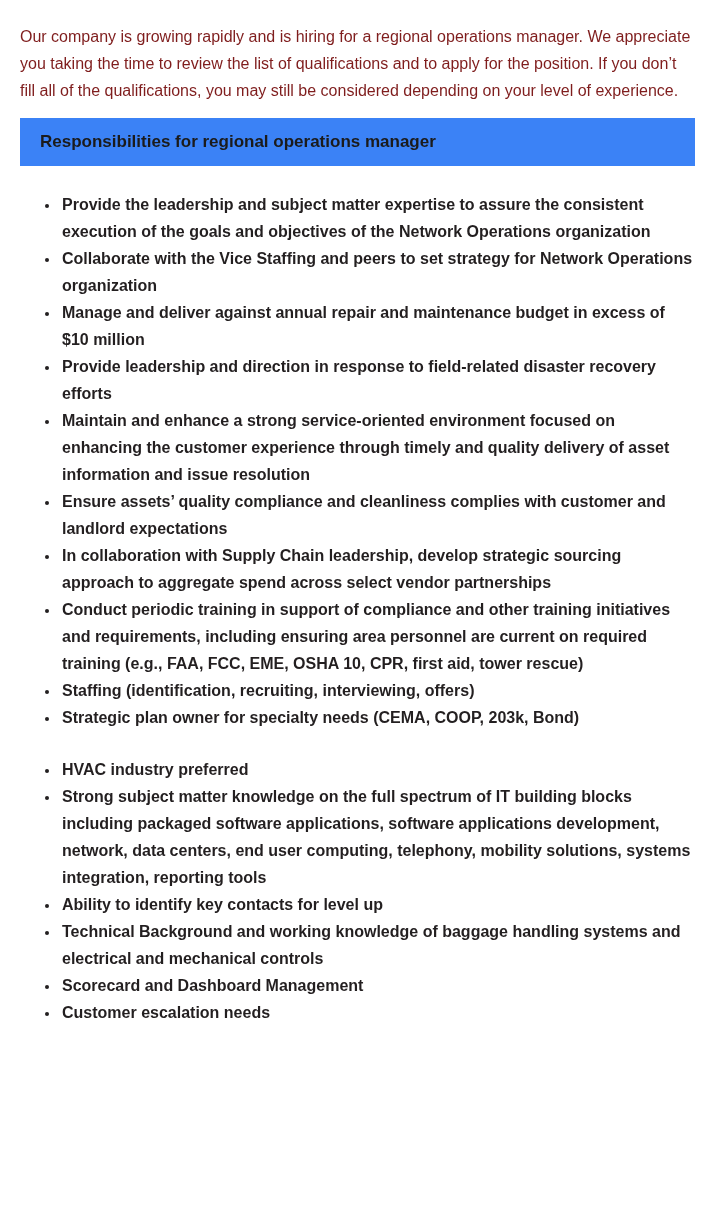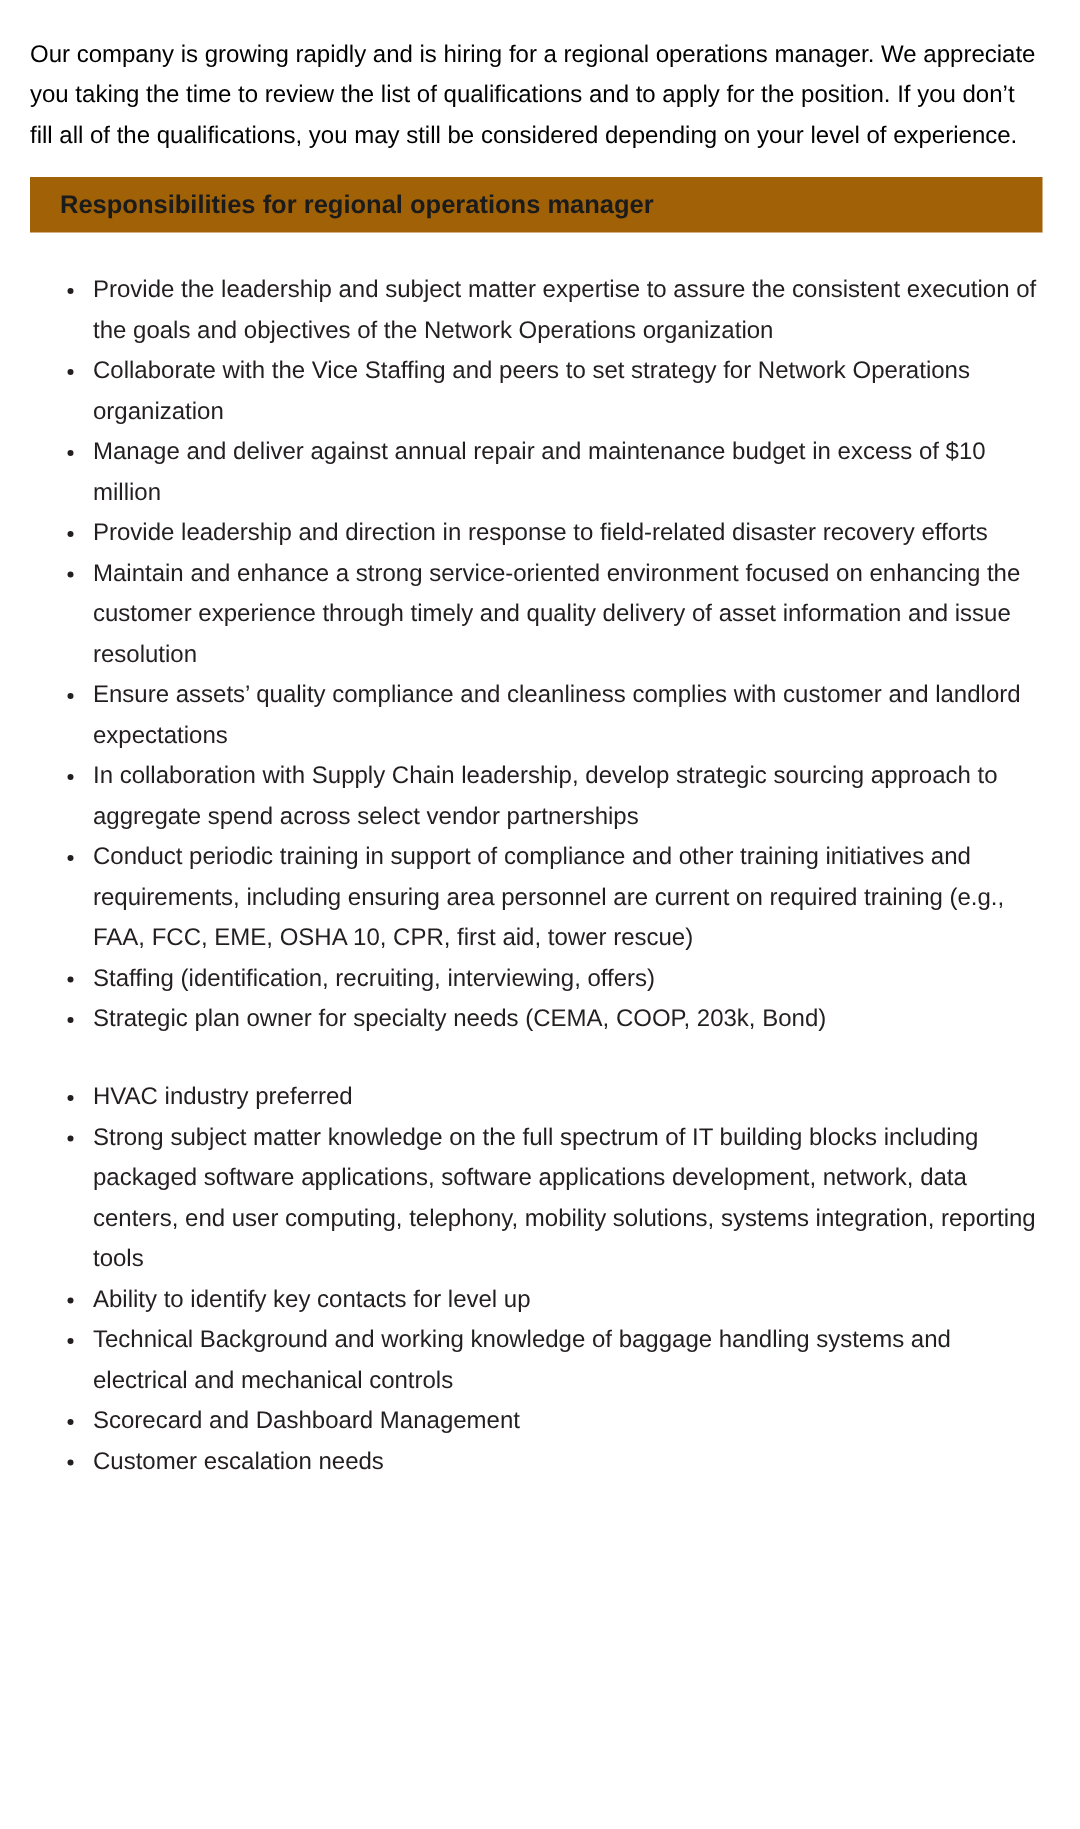--- a/index.html
+++ b/index.html
@@ -25,42 +25,43 @@
     letter-spacing: -1px;
     line-height: 40px;
     margin: 0 0 0 -12px;
     white-space: nowrap;
     color: #0f0f0f;
   }
   .intro {
     font-size: 16px;
     line-height: 27px;
     margin: 17px 0 0 0;
-    color: #000000;
+    color: #7f1d1d;
   }
   .section-header {
     margin-top: 14px;
-    background: #a16207;
-    height: 37px;
+    background: #3b82f6;
+    height: 48px;
     display: flex;
     align-items: center;
     padding-left: 20px;
     box-sizing: border-box;
   }
   .section-header span {
     font-size: 17px;
     font-weight: bold;
     color: #1b1b1b;
   }
   ul.bullet-list {
     margin: 25px 0 12px 0;
     padding-left: 40px;
     font-size: 16px;
     line-height: 27px;
     color: #231f20;
+    font-weight: bold;
   }
   ul.bullet-list li {
     padding-left: 2px;
   }
   ul.bullet-list li::marker {
     font-size: 14px;
   }
   .section + .section .section-header {
     margin-top: 14px;
   }

